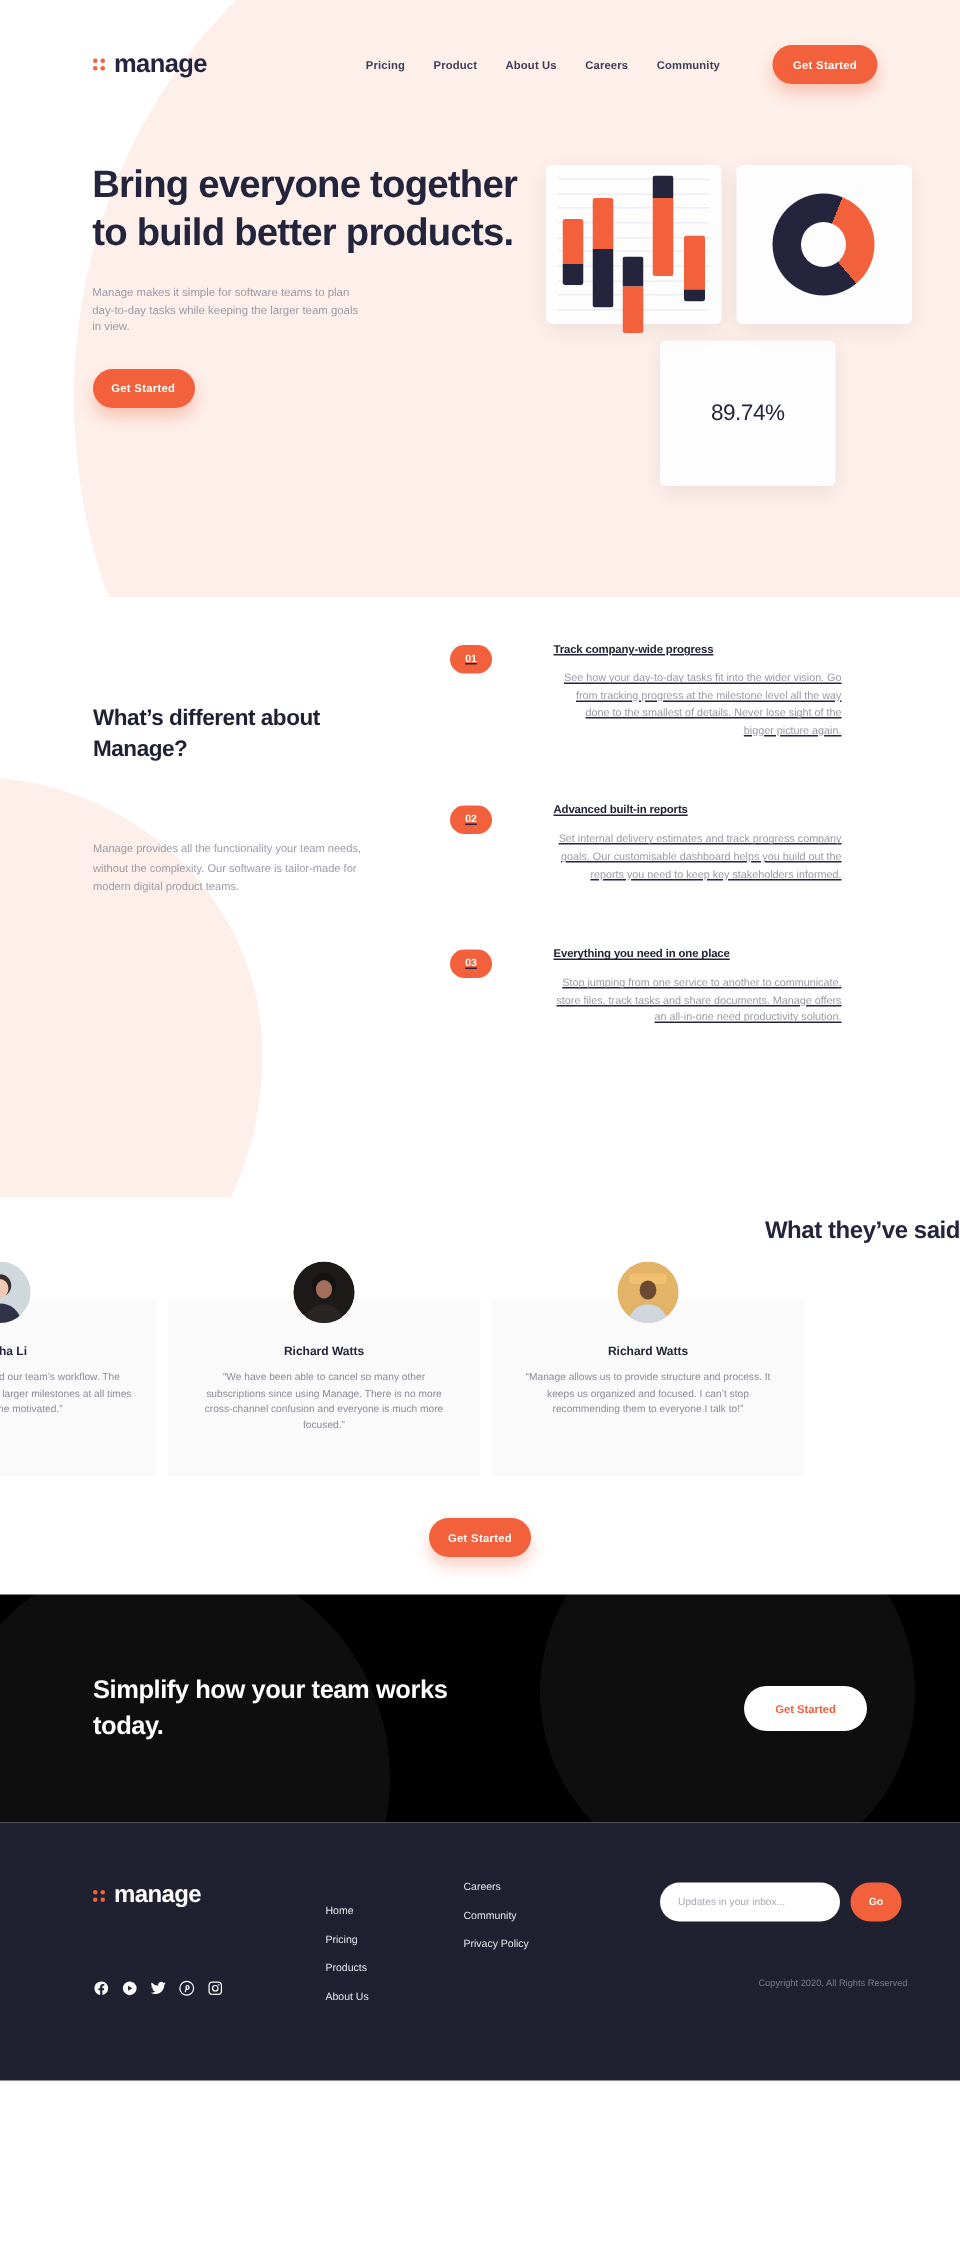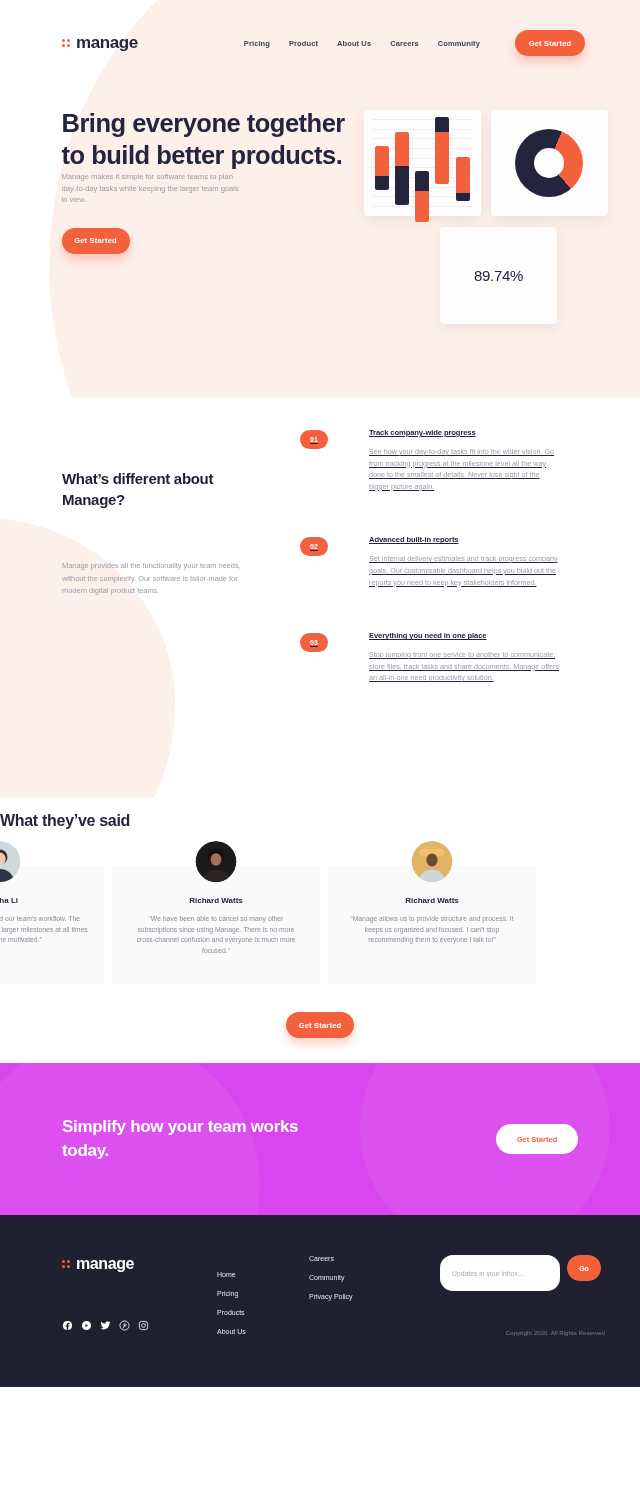--- a/index.html
+++ b/index.html
@@ -97,20 +97,21 @@
   }
   .hero-left { width:290px; }
   h1.hero-title {
     font-size:25.5px;
     line-height:32px;
     font-weight:700;
     letter-spacing:-0.5px;
     color:#24253d;
   }
   p.hero-sub {
+    margin-top:18px;
     font-size:7.6px;
     line-height:11.5px;
     color:#9a9aa8;
     width:180px;
   }
   .hero-cta { margin-top:22px; width:68px; height:26px; }
 
   
   .hero-right {
     position:relative;
@@ -190,45 +191,45 @@
   .feat-list { width:300px; padding-top:22px;text-decoration:underline; }
   .feat-item { display:flex; margin-bottom:43px; }
   .num-badge {
     width:28px; height:19px; border-radius:10px; background:#f3603c;
     color:#ffffff; font-size:7px; font-weight:700;
     display:flex; align-items:center; justify-content:center; flex:0 0 auto;
     margin-top:2px;
   }
   .feat-text { margin-left:41px; width:192px; }
   .feat-h { font-size:7.6px; font-weight:700; color:#1f2133; letter-spacing:-.1px; }
-  .feat-p { margin-top:9px; font-size:7.2px; line-height:11.6px; color:#9a9aa8; }
+  .feat-p { margin-top:9px; font-size:7.2px; line-height:11.6px; color:#9a9aa8;text-align:right; }
 
   
   .testimonials { background:#ffffff; padding-top:14px; height:265px; position:relative; }
   h2.test-title {
-    text-align:left; font-size:16px; font-weight:700; color:#24253d; letter-spacing:-.3px;
+    text-align:right; font-size:16px; font-weight:700; color:#24253d; letter-spacing:-.3px;
     margin-bottom:36px;
   }
   .test-row { display:flex; gap:8px; padding:0 0; }
   .test-card {
     background:#fafafa; width:208px; padding:30px 16px 0; text-align:center;
     position:relative; height:118px;
   }
   .avatar {
     position:absolute; top:-25px; left:50%; transform:translateX(-50%);
     width:41px; height:41px; border-radius:50%; overflow:hidden;
   }
   .test-name { font-size:8px; font-weight:700; color:#24253d; }
   .test-quote { margin-top:9px; font-size:6.8px; line-height:10.5px; color:#8b8b99; }
   .test-cta-wrap { display:flex; justify-content:center; margin-top:28px; }
   .test-cta { width:68px; height:26px; }
 
   
   .cta-band {
-    position:relative; height:152px; background:#d946ef; overflow:hidden;
+    position:relative; height:152px; background:#000000; overflow:hidden;
     display:flex; align-items:center; padding:0 62px;
   }
   .cta-shape-a {
     position:absolute; left:-40px; bottom:-120px; width:300px; height:300px;
     border-radius:50%; background:rgba(255,255,255,.055);
   }
   .cta-shape-b {
     position:absolute; right:30px; top:-60px; width:250px; height:250px;
     border-radius:50%; background:rgba(255,255,255,.055);
   }
@@ -254,21 +255,21 @@
   .f-logo { display:flex; align-items:center; gap:6px; }
   .socials { display:flex; gap:8px; margin-top:47px; }
   .socials svg { display:block; }
   .f-col { display:flex; flex-direction:column; gap:12px; padding-top:16px; }
   .f-col.c1 { width:92px; }
   .f-col.c2 { width:120px; padding-top:0; }
   .f-col a { font-size:7px; color:#e6e6ec; text-decoration:none; }
   .f-right { margin-left:auto; width:165px; padding-top:0; }
   .news { display:flex; gap:7px; }
   .news input {
-    width:120px; height:36px; border-radius:13px; border:none; outline:none;
+    width:120px; height:26px; border-radius:13px; border:none; outline:none;
     padding:0 12px; font-size:6.8px; color:#24253d; background:#ffffff;
     font-family:"Liberation Sans", sans-serif;
   }
   .news input::placeholder { color:#a8a8b3; }
   .news button {
     width:34px; height:26px; border-radius:13px; background:#f3603c; color:#fff;
     border:none; font-size:7px; font-weight:700; cursor:pointer;
     font-family:"Liberation Sans", sans-serif;
   }
   .copyright {

